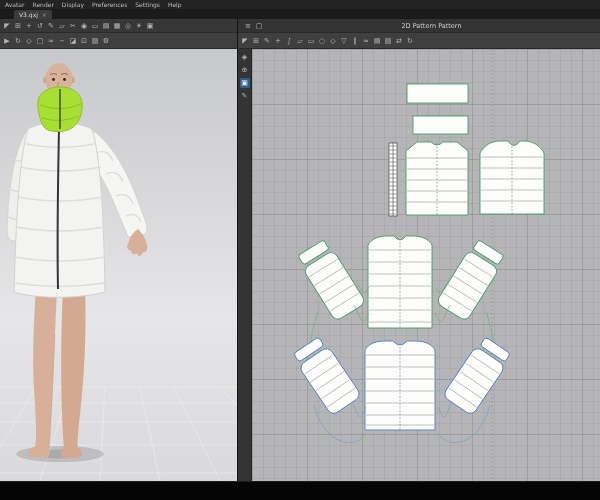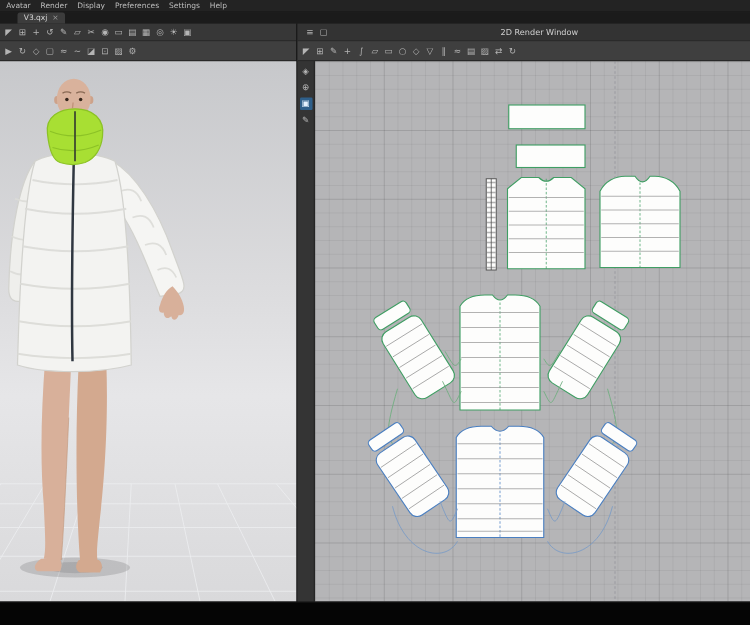--- a/index.html
+++ b/index.html
@@ -192,21 +192,21 @@
         </svg>
       </div>
     </div>
 
     <div class="right-pane">
       <div class="pattern-title">
         <span class="tb" style="gap:1px">
             <span class="tb-icon">≡</span>
             <span class="tb-icon">▢</span>
           </span>
-        <span class="title">2D Render Window</span>
+        <span class="title">2D Pattern Pattern</span>
       </div>
       <div class="tb tb-row2">
           <span class="tb-icon">◤</span>
           <span class="tb-icon">⊞</span>
           <span class="tb-icon">✎</span>
           <span class="tb-icon">+</span>
           <span class="tb-icon">∫</span>
           <span class="tb-icon">▱</span>
           <span class="tb-icon">▭</span>
           <span class="tb-icon">○</span>

